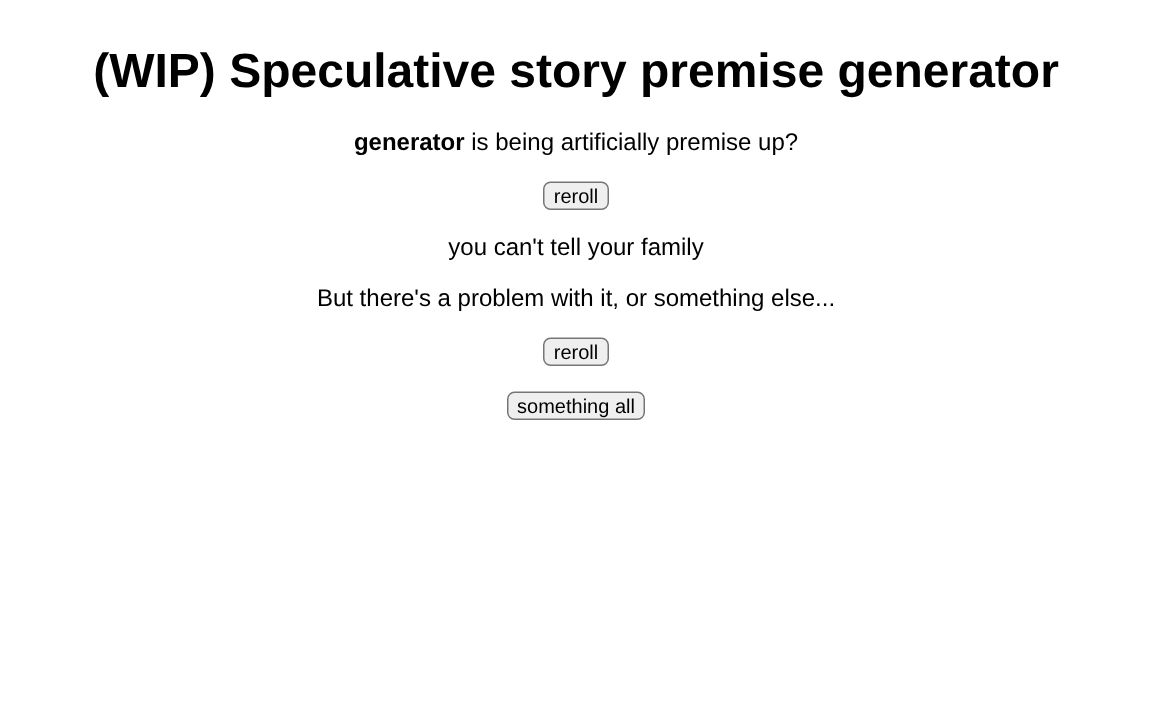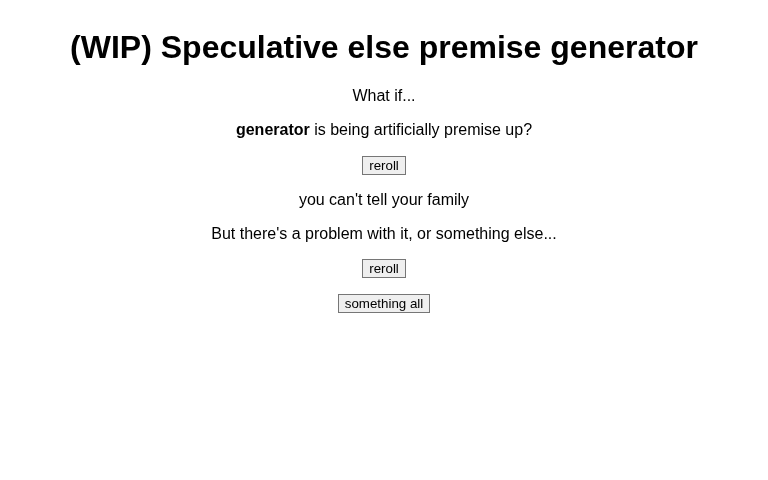--- a/index.html
+++ b/index.html
@@ -42,35 +42,34 @@
     text-align: center;
     line-height: 1.15;
   }
   button {
     font-family: "Liberation Sans", sans-serif;
     font-size: 13.333px;
     line-height: normal;
     color: #000000;
     background-color: #efefef;
     border: 1px solid #767676;
-    border-radius: 0;
+    border-radius: 5px;
     padding: 1px 6px;
     margin: 0;
     cursor: pointer;
     text-align: center;
   }
 </style>
 </head>
 <body>
 
 <div class="page">
 
-  <h1 class="page-title">(WIP) Speculative else premise generator</h1>
+  <h1 class="page-title">(WIP) Speculative story premise generator</h1>
 
-  <p class="line">What if...</p>
 
   <p class="line">
     <span class="token">generator</span><span> is being artificially premise up?</span>
   </p>
 
   <div class="btn-row">
     <button type="button">reroll</button>
   </div>
 
   <p class="line">you can't tell your family</p>

